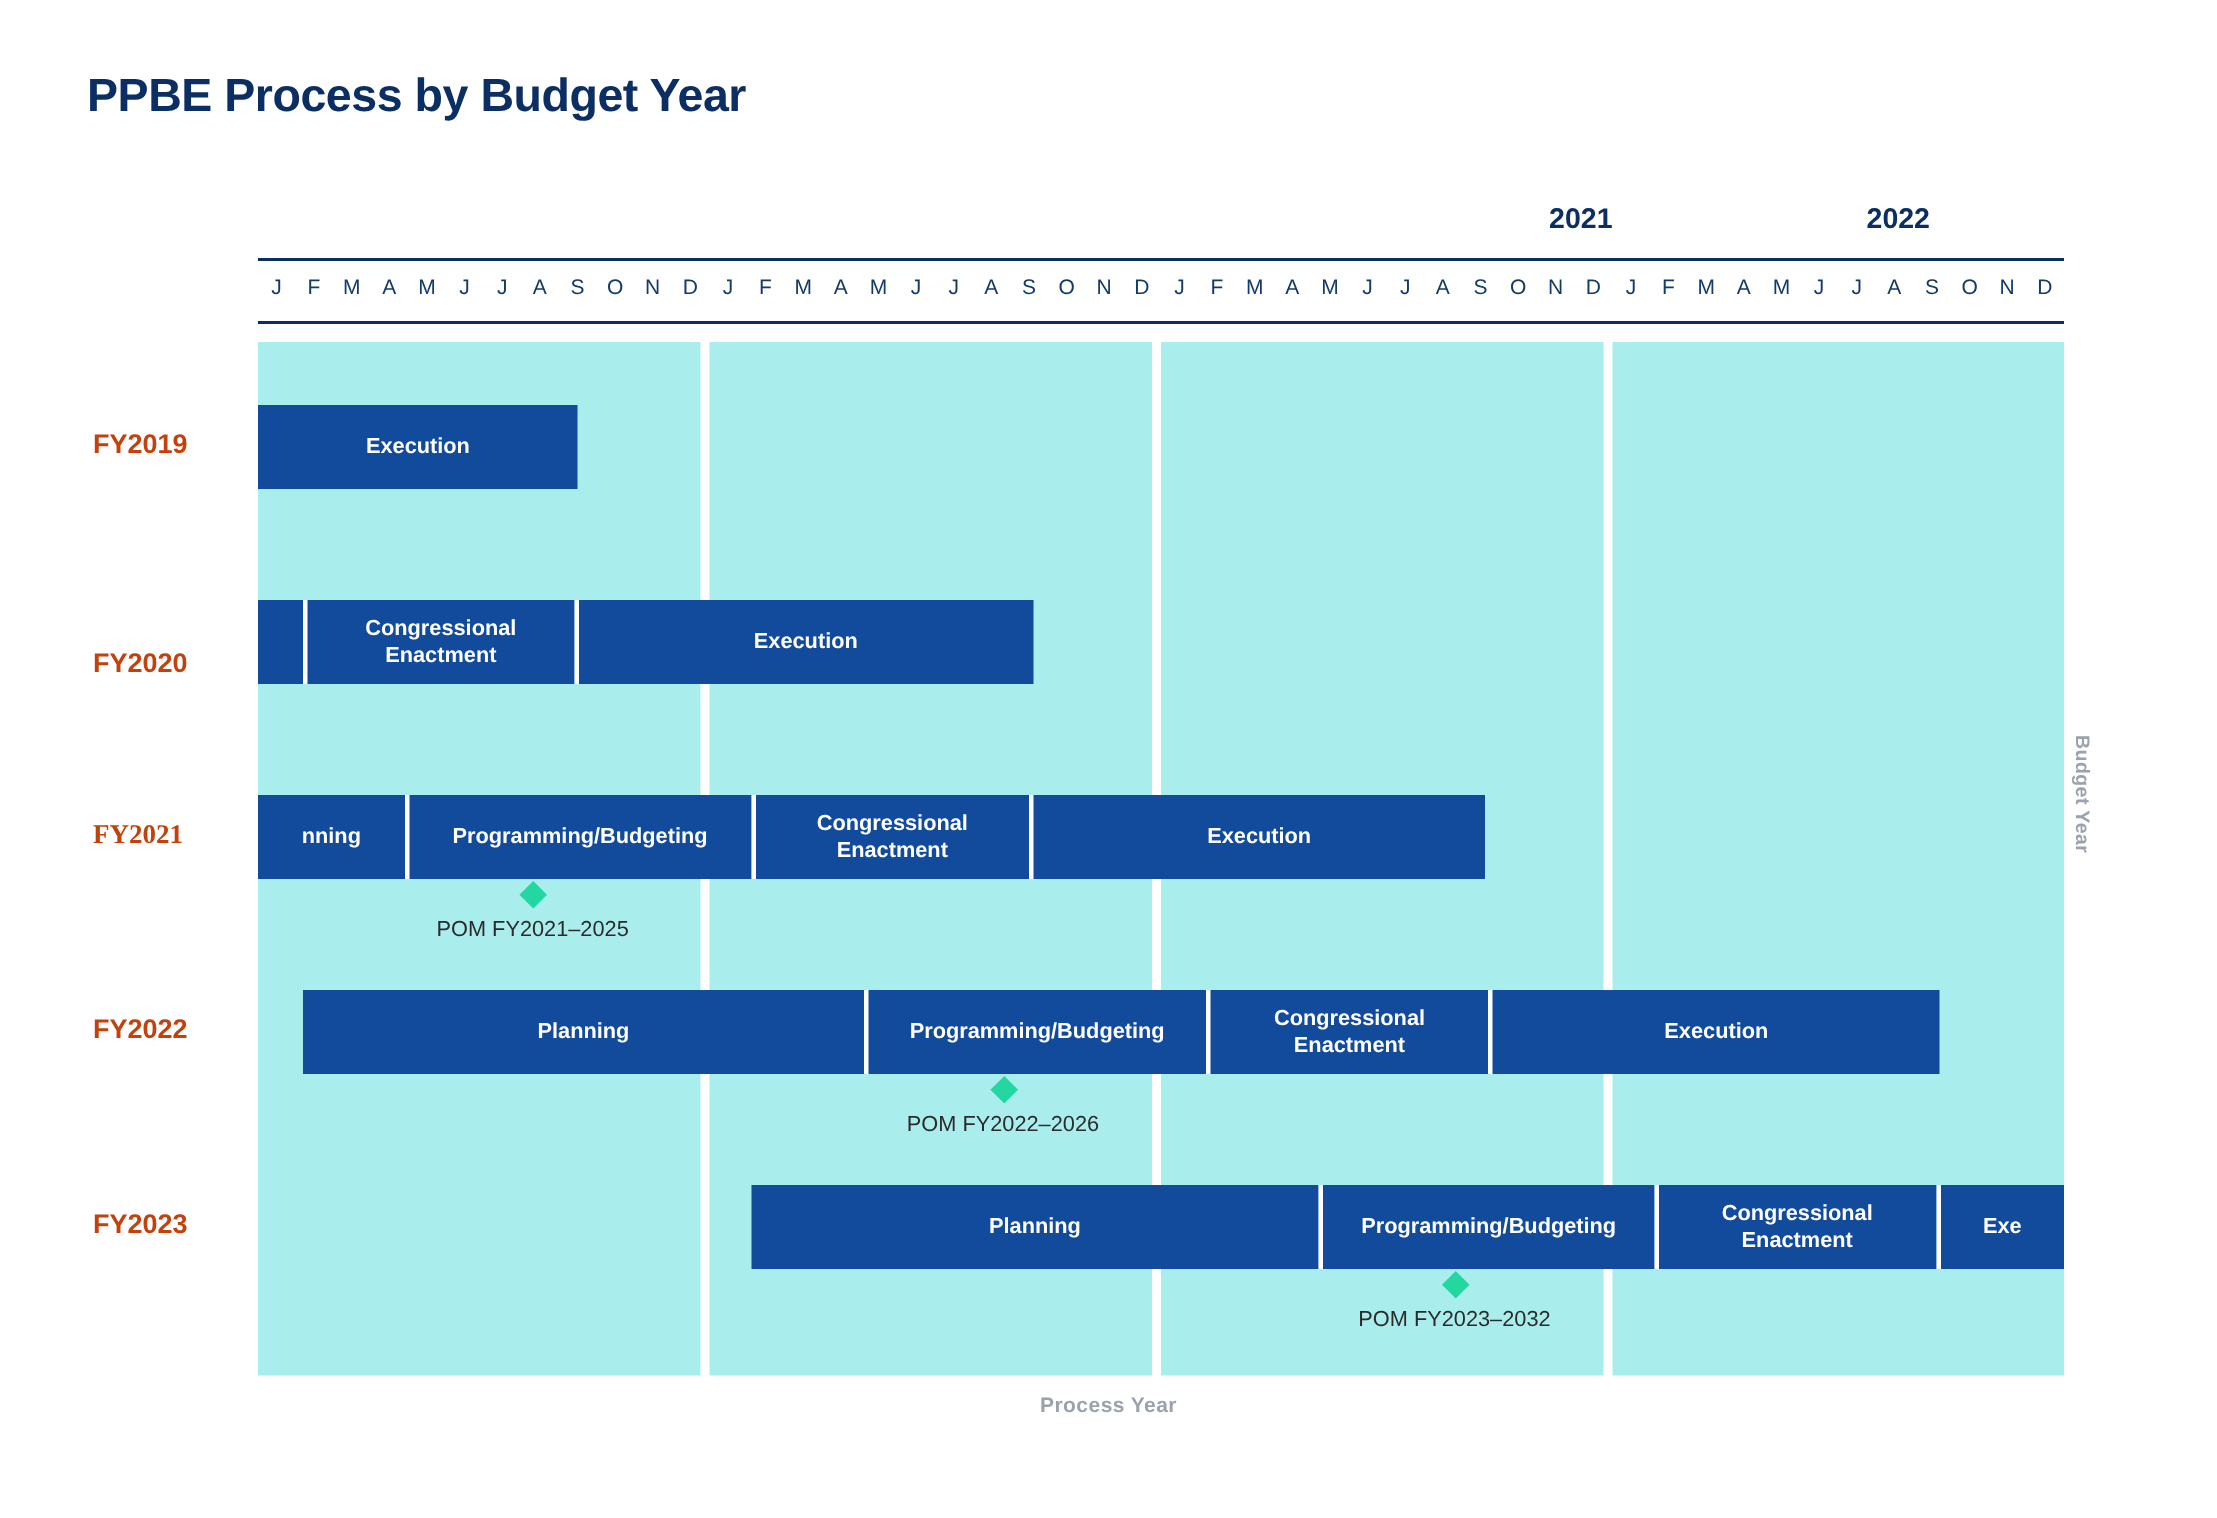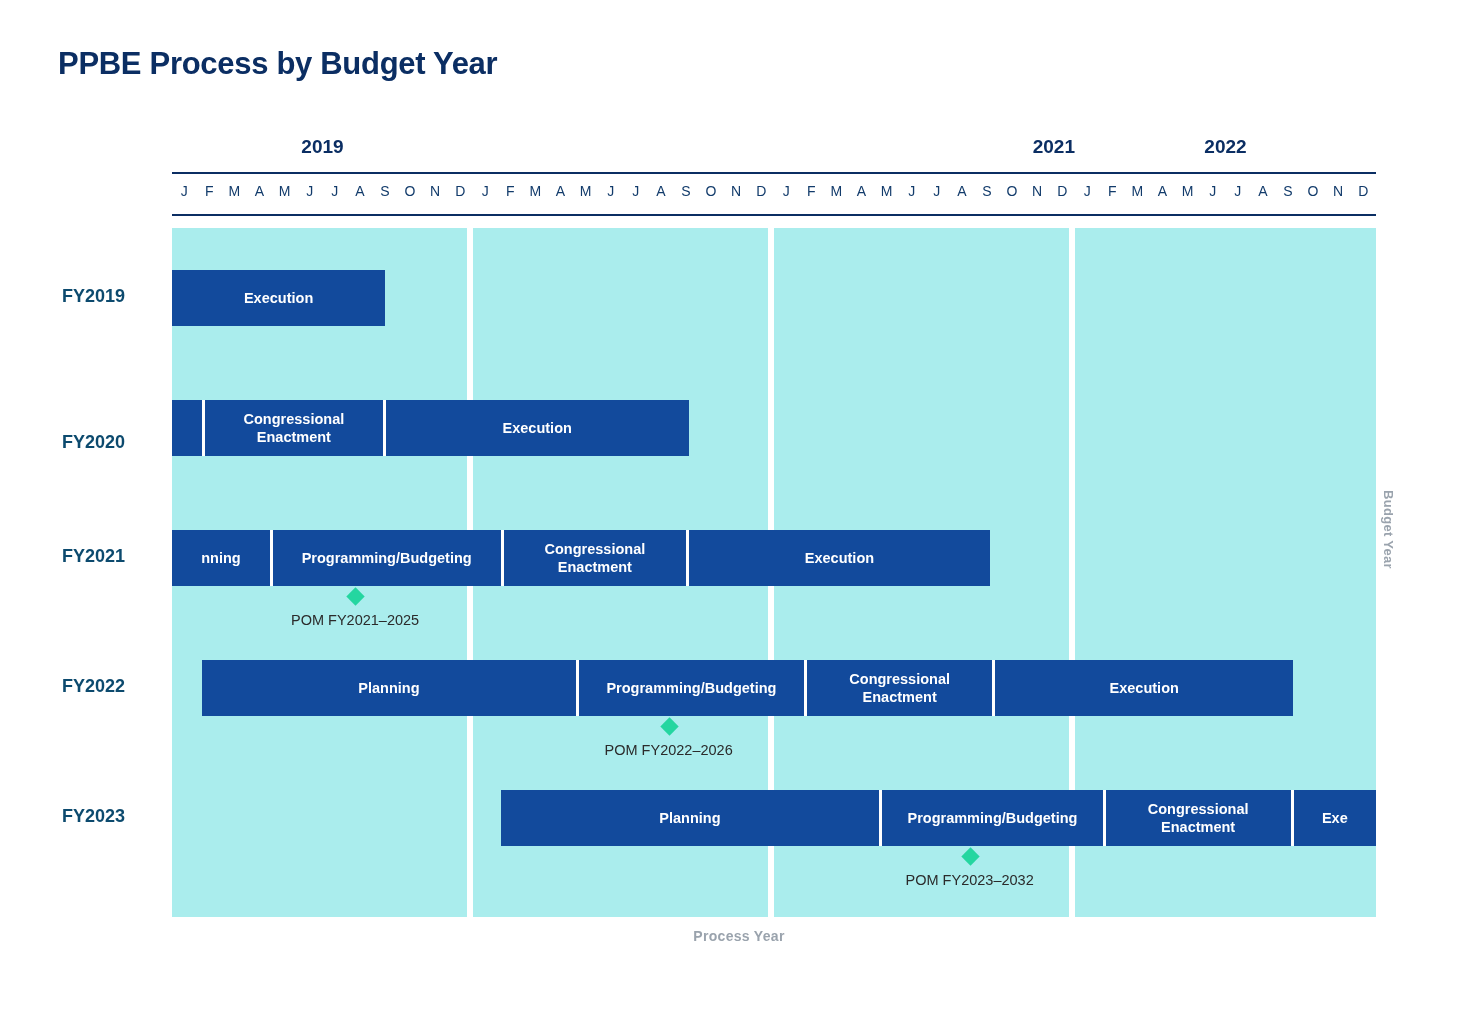--- a/index.html
+++ b/index.html
@@ -89,21 +89,21 @@
   }
 
   
   .rowlabel {
     position: absolute;
     left: 62px;
     width: 100px;
     text-align: left;
     font-size: 18px;
     font-weight: bold;
-    color: #0c4a6e;
+    color: #c2410c;
   }
 
   
   .bar {
     position: absolute;
     height: 56px;
     background: #124a9c;
     color: #ffffff;
     display: flex;
     align-items: center;
@@ -164,23 +164,22 @@
     writing-mode: vertical-rl;
     letter-spacing: 0.3px;
   }
 </style>
 </head>
 <body>
 
 <div id="title">PPBE Process by Budget Year</div>
 
 <div id="yearheads">
-    <div class="yearlabel" style="left: 0px; width: 301px;">2019</div>
     <div class="yearlabel" style="left: 602px; width: 301px; text-align: right;">2021</div>
-    <div class="yearlabel" style="left: 903px; width: 301px;">2022</div>
+    <div class="yearlabel" style="left: 943px; width: 301px;">2022</div>
   </div>
 <div id="rule-top"></div>
 <div id="months">
     <div class="month" style="left: 0px; width: 25.0833px;">J</div>
     <div class="month" style="left: 25.0833px; width: 25.0833px;">F</div>
     <div class="month" style="left: 50.1667px; width: 25.0833px;">M</div>
     <div class="month" style="left: 75.25px; width: 25.0833px;">A</div>
     <div class="month" style="left: 100.333px; width: 25.0833px;">M</div>
     <div class="month" style="left: 125.417px; width: 25.0833px;">J</div>
     <div class="month" style="left: 150.5px; width: 25.0833px;">J</div>
@@ -238,21 +237,21 @@
 <div id="xaxis-title">Process Year</div>
 <div id="yaxis-title">Budget Year</div>
 
 <div class="rowlabel" style="top: 286px;">FY2019</div>
 <div class="bar" style="left: 172px; top: 270px; width: 213.208px;">Execution</div>
 <div class="rowlabel" style="top: 432px;">FY2020</div>
 <div class="bar" style="left: 172px; top: 400px; width: 30.1px;"></div>
 <div class="bar sep" style="left: 202.1px; top: 400px; width: 180.6px;">Congressional
 Enactment</div>
 <div class="bar sep" style="left: 382.7px; top: 400px; width: 306.017px;">Execution</div>
-<div class="rowlabel" style="top: 546px;">FY2021</div>
+<div class="rowlabel" style="top: 546px; font-family: Liberation Serif, serif;">FY2021</div>
 <div class="bar" style="left: 172px; top: 530px; width: 97.825px;">nning</div>
 <div class="bar sep" style="left: 269.825px; top: 530px; width: 230.767px;">Programming/Budgeting</div>
 <div class="bar sep" style="left: 500.592px; top: 530px; width: 185.617px;">Congressional
 Enactment</div>
 <div class="bar sep" style="left: 686.208px; top: 530px; width: 303.508px;">Execution</div>
 <div class="pom" style="left: 355.108px; top: 590px;">
     <div class="diamond"></div>
     <div class="pomlabel">POM FY2021–2025</div>
   </div>
 <div class="rowlabel" style="top: 676px;">FY2022</div>

